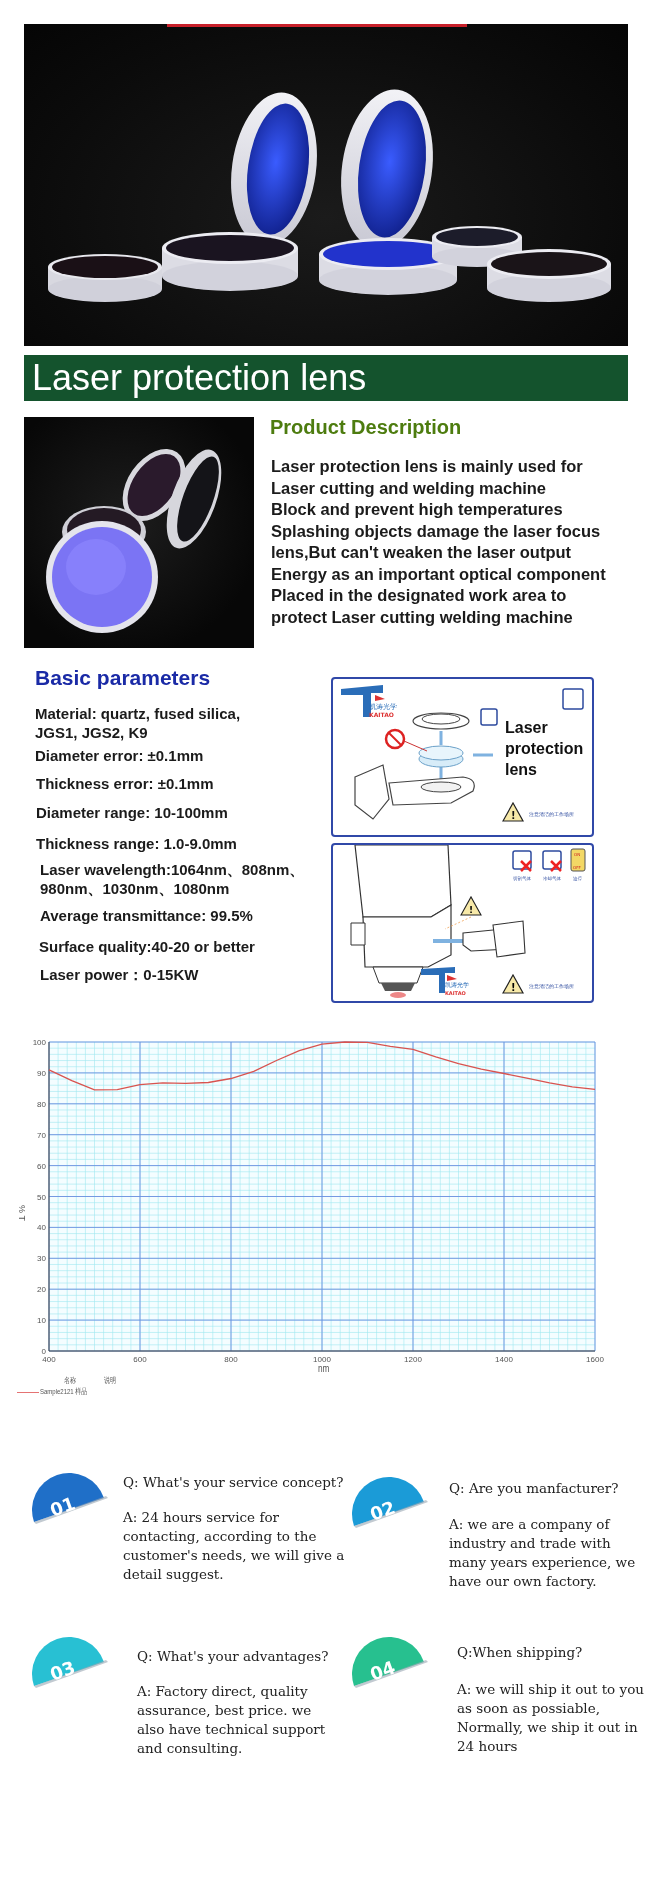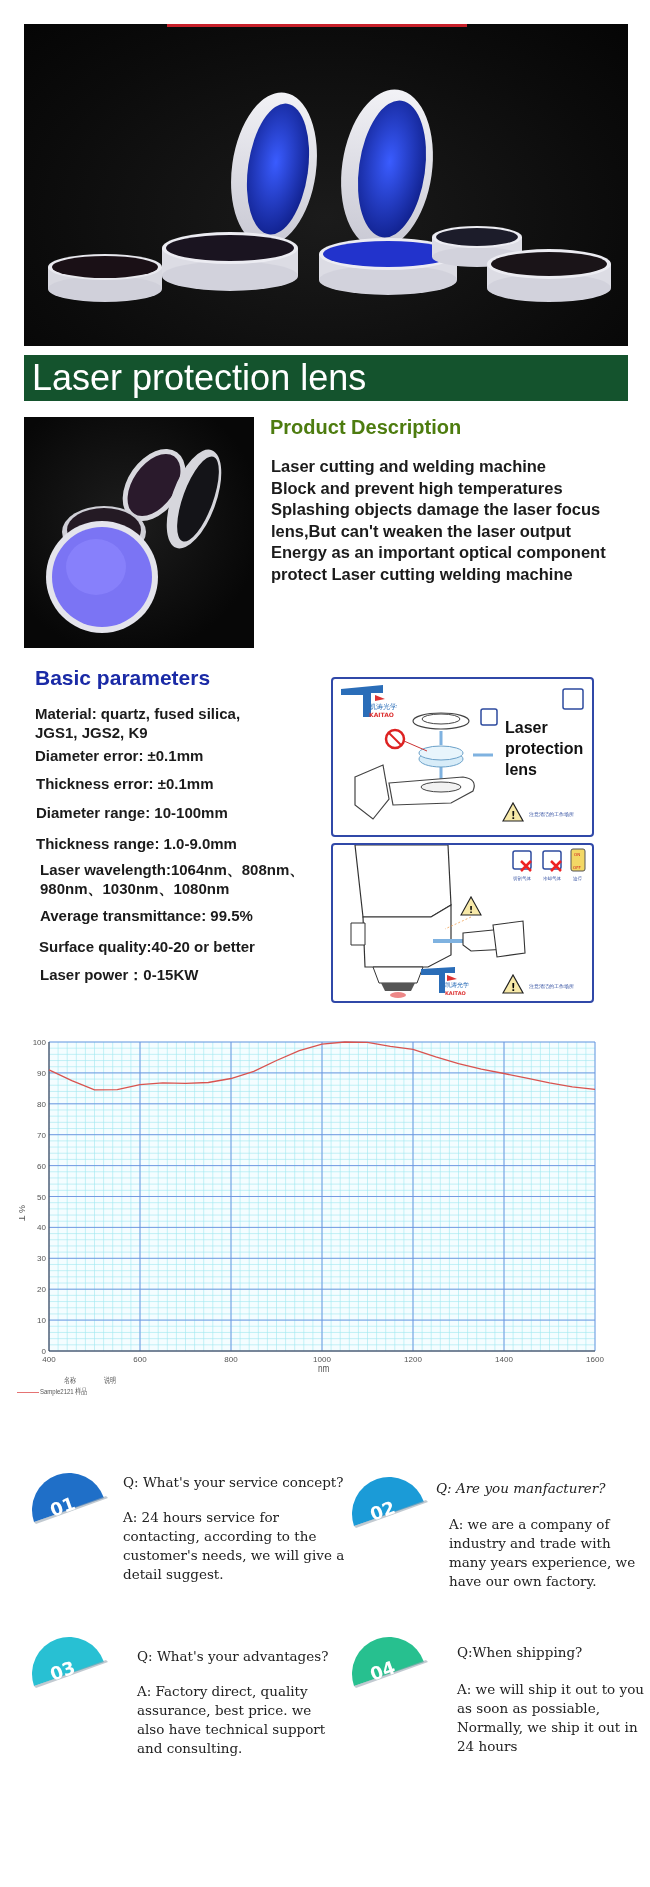--- a/index.html
+++ b/index.html
@@ -95,25 +95,27 @@
     <ellipse cx="174" cy="82" rx="15" ry="45" fill="#141418" transform="rotate(20 174 82)"></ellipse>
     <ellipse cx="80" cy="115" rx="42" ry="26" fill="#cfcfd6"></ellipse>
     <ellipse cx="80" cy="113" rx="37" ry="22" fill="#241a24"></ellipse>
     <ellipse cx="78" cy="160" rx="56" ry="56" fill="#e4e4ec"></ellipse>
     <ellipse cx="78" cy="160" rx="50" ry="50" fill="#7b74f4"></ellipse>
     <ellipse cx="72" cy="150" rx="30" ry="28" fill="#8f88ff" opacity="0.6"></ellipse>
   </svg>
 </div>
 <div id="desc-title" class="abs">Product Description</div>
 <div id="desc-lines" class="abs">
+  <div>Laser protection lens is mainly used for</div>
   <div>Laser cutting and welding machine</div>
   <div>Block and prevent high temperatures</div>
   <div>Splashing objects damage the laser focus</div>
   <div>lens,But can't weaken the laser output</div>
   <div>Energy as an important optical component</div>
+  <div>Placed in the designated work area to</div>
   <div>protect Laser cutting welding machine</div>
 </div>
 
 <div id="params-title" class="abs">Basic parameters</div>
 <div class="param" style="left:35px;top:704px;">
   <div>Material: quartz, fused silica,</div>
   <div>JGS1, JGS2, K9</div>
 </div>
 <div class="param" style="left:35px;top:746px;">Diameter error: ±0.1mm</div>
 <div class="param" style="left:36px;top:774px;">Thickness error: ±0.1mm</div>
@@ -374,21 +376,21 @@
   </svg>
   <div class="faq-q" style="left:123px;top:14px;">Q: What's your service concept?</div>
   <div class="faq-a" style="left:123px;top:48px;width:225px;">A: 24 hours service for contacting, according to the customer's needs, we will give a detail suggest.</div>
 </div>
 <div class="faq" style="left:330px;top:1460px;">
   <svg class="faq-badge" style="left:18px;top:12px;" width="80" height="80">
     <path d="M6 54 A36 36 0 0 1 76 30 Z" fill="#1b9bd7"></path>
     <path d="M6 54 L78 28 L80 30 L8 56 Z" fill="#9aa6b2" opacity="0.6"></path>
     <text x="22" y="44" font-size="18" font-weight="bold" fill="#fff" transform="rotate(-20 38 38)" font-family="DejaVu Sans, sans-serif">02</text>
   </svg>
-  <div class="faq-q" style="left:106px;top:20px;font-style:italic;">Q: Are you manfacturer?</div>
+  <div class="faq-q" style="left:119px;top:20px;">Q: Are you manfacturer?</div>
   <div class="faq-a" style="left:119px;top:55px;width:200px;">A: we are a company of industry and trade with many years experience, we have our own factory.</div>
 </div>
 <div class="faq" style="left:0;top:1620px;">
   <svg class="faq-badge" style="left:28px;top:12px;" width="80" height="80">
     <path d="M6 54 A36 36 0 0 1 76 30 Z" fill="#28c0d3"></path>
     <path d="M6 54 L78 28 L80 30 L8 56 Z" fill="#9aa6b2" opacity="0.6"></path>
     <text x="22" y="44" font-size="18" font-weight="bold" fill="#fff" transform="rotate(-20 38 38)" font-family="DejaVu Sans, sans-serif">03</text>
   </svg>
   <div class="faq-q" style="left:137px;top:28px;">Q: What's your advantages?</div>
   <div class="faq-a" style="left:137px;top:62px;width:195px;"> A: Factory direct, quality assurance, best price. we also have technical support and consulting.</div>

